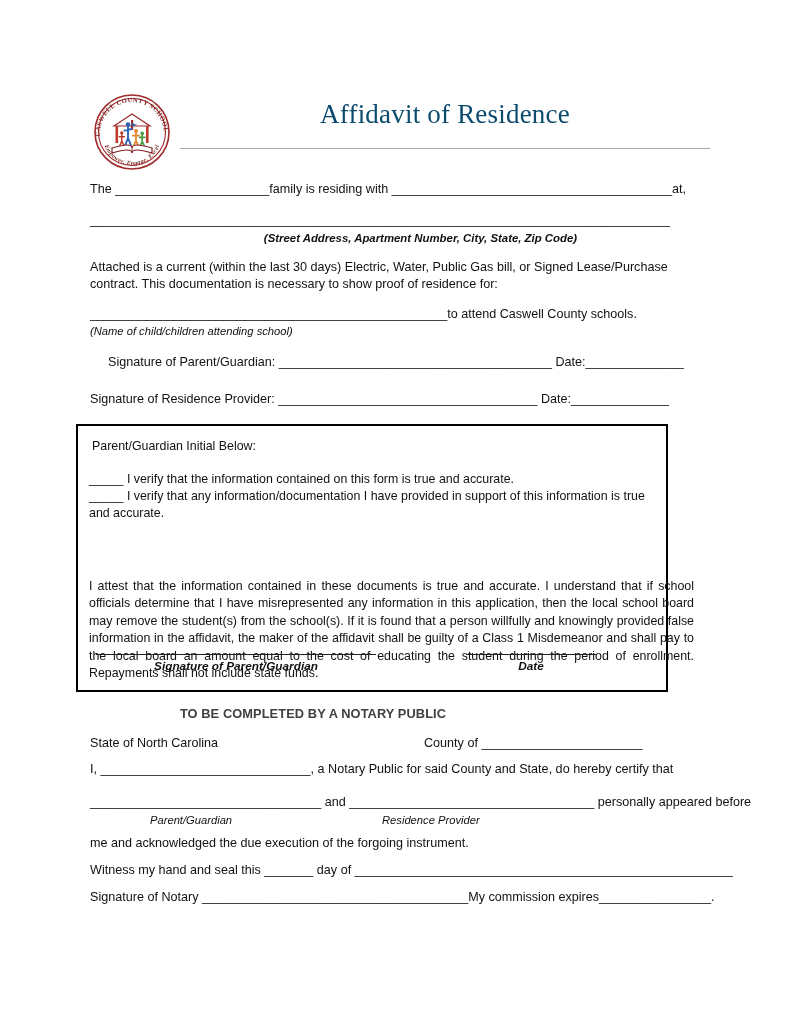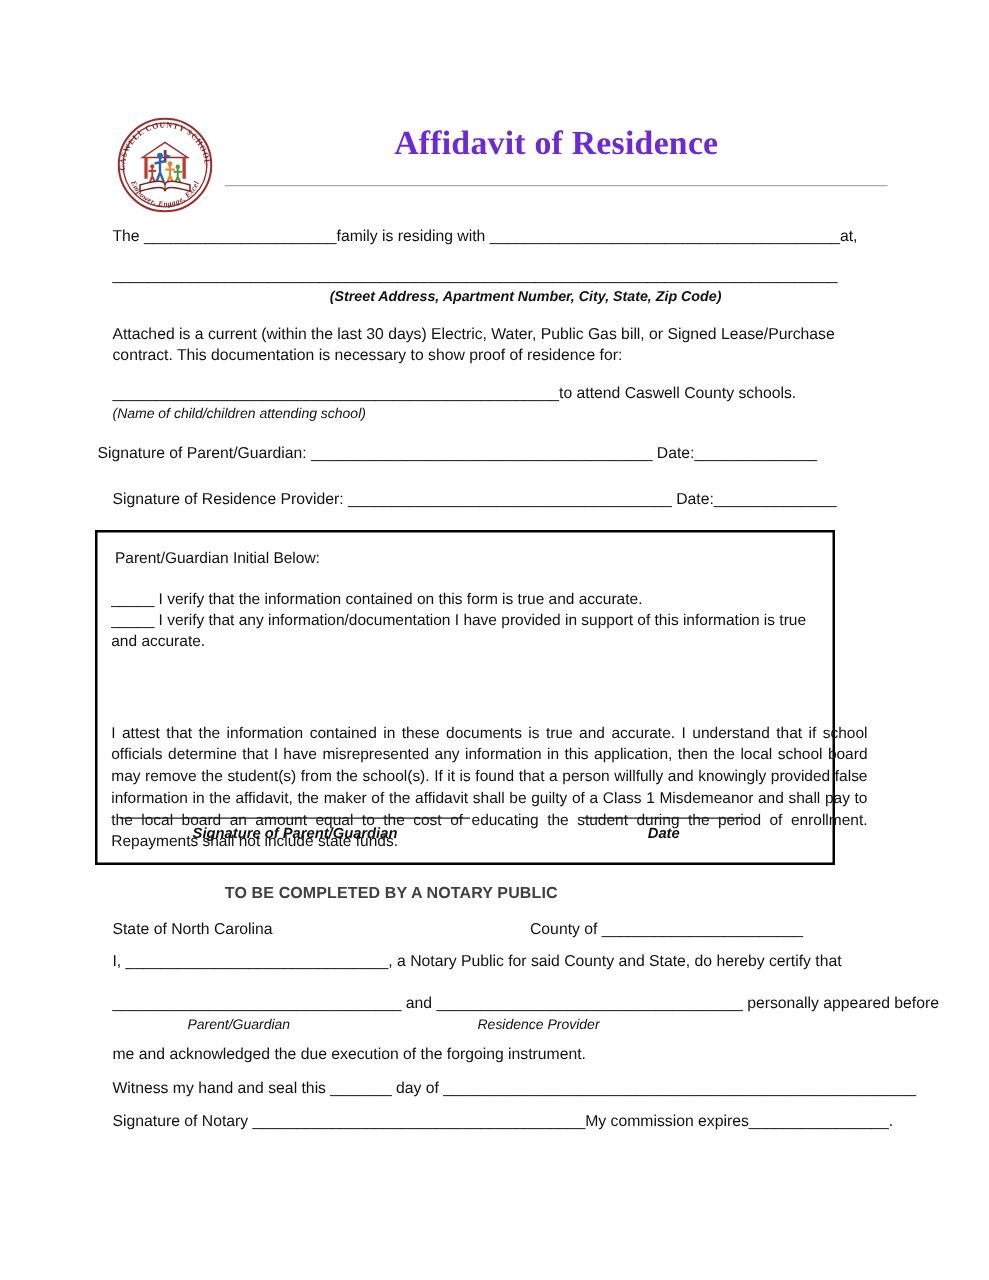--- a/index.html
+++ b/index.html
@@ -44,23 +44,23 @@
   .logo svg { display: block; }
 
   .doc-title {
     position: absolute;
     left: 180px;
     top: 6px;
     width: 530px;
     text-align: center;
     font-family: "Liberation Serif", serif;
     font-size: 27px;
-    font-weight: 700;
+    font-weight: 400;
     letter-spacing: 0.2px;
-    color: #6d28d9;
+    color: #0c4a6e;
     line-height: 32px;
   }
   .title-rule {
     position: absolute;
     left: 180px;
     top: 148px;
     width: 530px;
     height: 1px;
     background: #a8a8a8;
   }
@@ -222,21 +222,21 @@
     <div class="ln ital" style="left:0px; top:230px; width:791px; text-align:center; white-space:normal;">(Street Address, Apartment Number, City, State, Zip Code)</div>
 
     <div class="ln" style="left:90px; top:259px;">Attached is a current (within the last 30 days) Electric, Water, Public Gas bill, or Signed Lease/Purchase</div>
 
     <div class="ln" style="left:90px; top:276px;">contract. This documentation is necessary to show proof of residence for:</div>
 
     <div class="ln" style="left:90px; top:306px;">___________________________________________________to attend Caswell County schools.</div>
 
     <div class="ln ital-light" style="left:90px; top:323px;">(Name of child/children attending school)</div>
 
-    <div class="ln" style="left:78px; top:354px;text-align:right;">Signature of Parent/Guardian: _______________________________________ Date:______________</div>
+    <div class="ln" style="left:108px; top:354px;text-align:right;">Signature of Parent/Guardian: _______________________________________ Date:______________</div>
 
     <div class="ln" style="left:90px; top:391px;">Signature of Residence Provider: _____________________________________ Date:______________</div>
   </div>
 
   <div class="attest-box">
     <div class="box-inner">
 
       <div class="box-ln" style="left:14px; top:12px;">Parent/Guardian Initial Below:</div>
 
       <div class="box-ln" style="left:11px; top:45px;">_____  I verify that the information contained on this form is true and accurate.</div>

